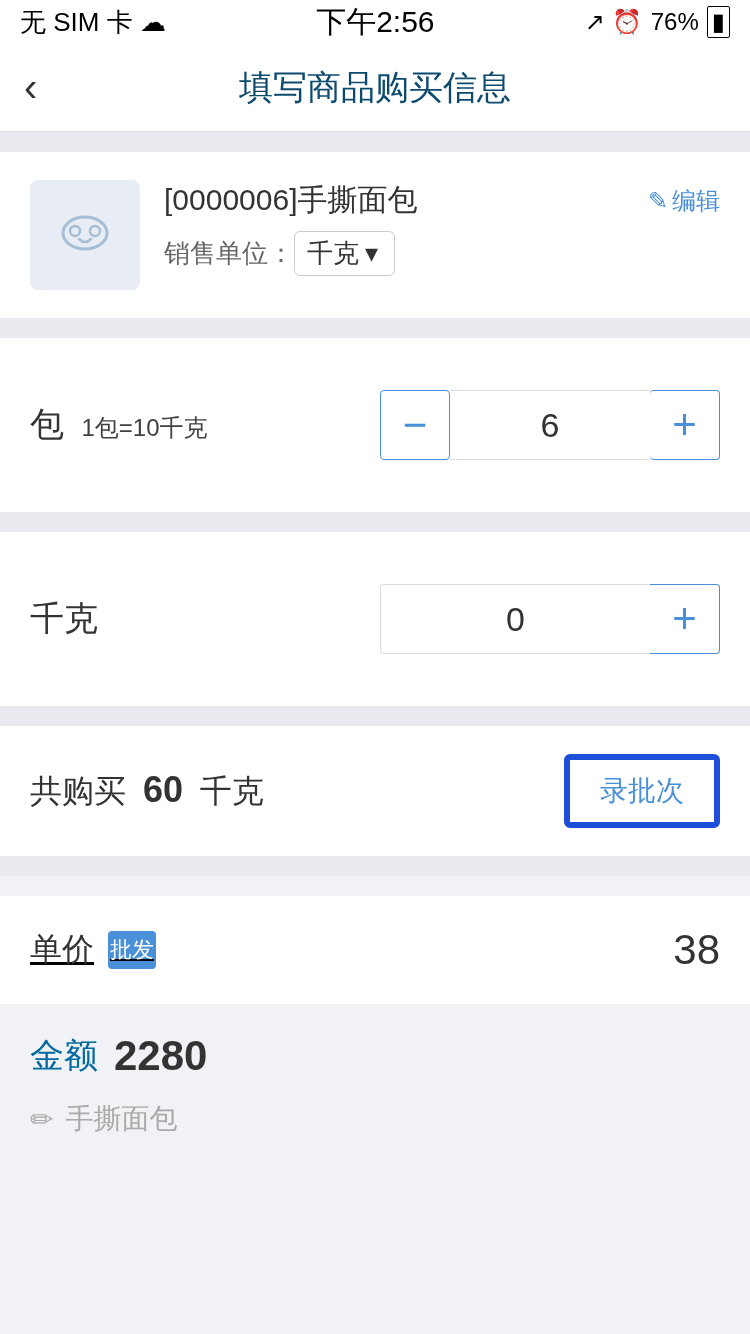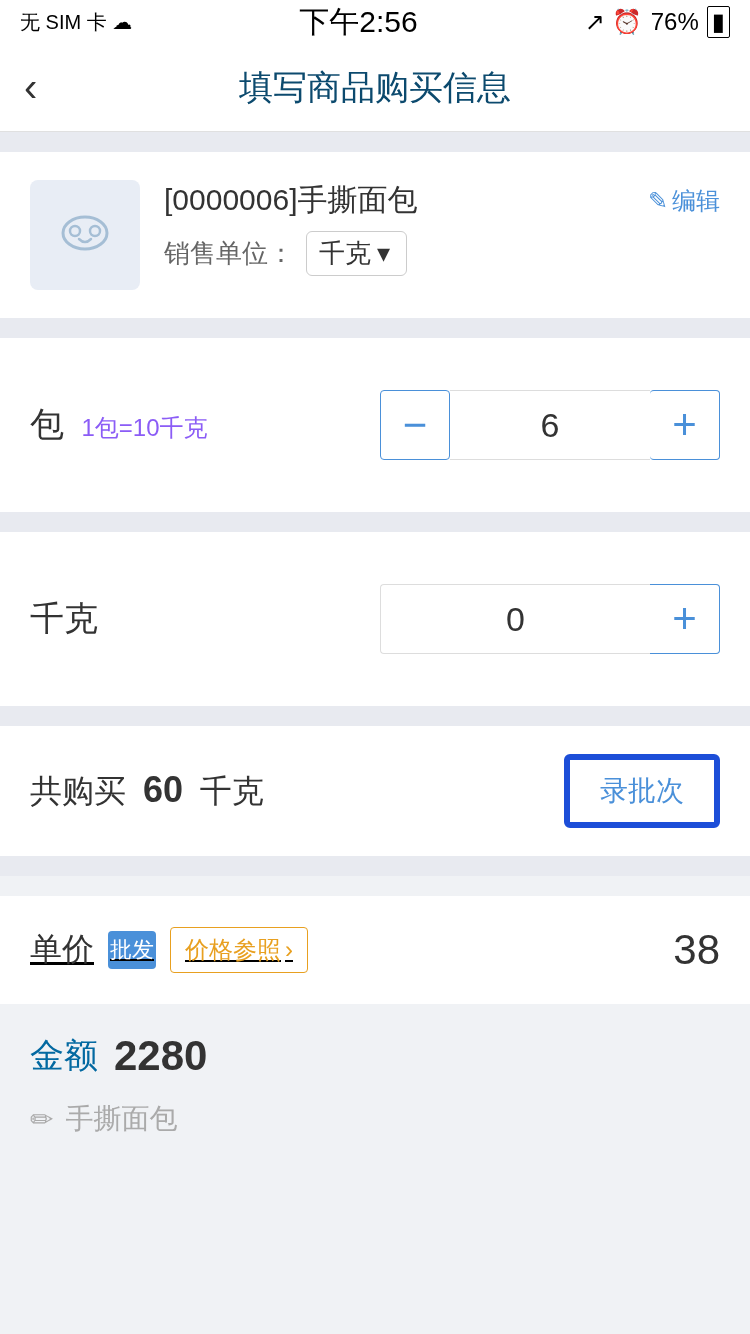--- a/index.html
+++ b/index.html
@@ -21,21 +21,21 @@
       display: flex;
       align-items: center;
       justify-content: space-between;
       padding: 0 20px;
       font-size: 28px;
     }
     .status-left {
       display: flex;
       align-items: flex-end;
       gap: 8px;
-      font-size: 20px;
+      font-size: 26px;
       color: #000;
     }
     .status-center {
       font-size: 30px;
       font-weight: 500;
       color: #000;
     }
     .status-right {
       display: flex;
       align-items: center;
@@ -120,21 +120,20 @@
       cursor: pointer;
     }
     .product-stock {
       font-size: 26px;
       color: #666;
       margin-bottom: 12px;
     }
     .product-unit-row {
       display: flex;
       align-items: center;
-      gap: 12px;
       font-size: 26px;
       color: #666;
     }
     .unit-dropdown {
       border: 1px solid #ccc;
       border-radius: 6px;
       padding: 4px 16px 4px 12px;
       font-size: 26px;
       color: #333;
       background: #fff;
@@ -158,21 +157,21 @@
     .form-row:last-child {
       border-bottom: none;
     }
     .form-label {
       font-size: 34px;
       color: #333;
       font-weight: 400;
     }
     .form-label-hint {
       font-size: 24px;
-      color: #8b5cf6;
+      color: #404040;
       margin-left: 8px;
     }
     .quantity-control {
       display: flex;
       align-items: center;
       gap: 0;
     }
     .qty-btn {
       width: 70px;
       height: 70px;
@@ -414,24 +413,20 @@
   <button class="batch-btn">录批次</button>
 </div>
 
 <div class="divider"></div>
 
 <div class="price-section">
   <div class="price-row">
     <div class="price-label-group">
       <span class="price-label">单价</span>
       <span class="badge-pifa">批发</span>
-      <div class="price-ref-btn">
-        <span>价格参照</span>
-        <span>›</span>
-      </div>
     </div>
     <div class="price-value">38</div>
   </div>
 </div>
 
 <div class="amount-section">
   <div class="amount-row">
     <span class="amount-label">金额</span>
     <span class="amount-value">2280</span>
   </div>

